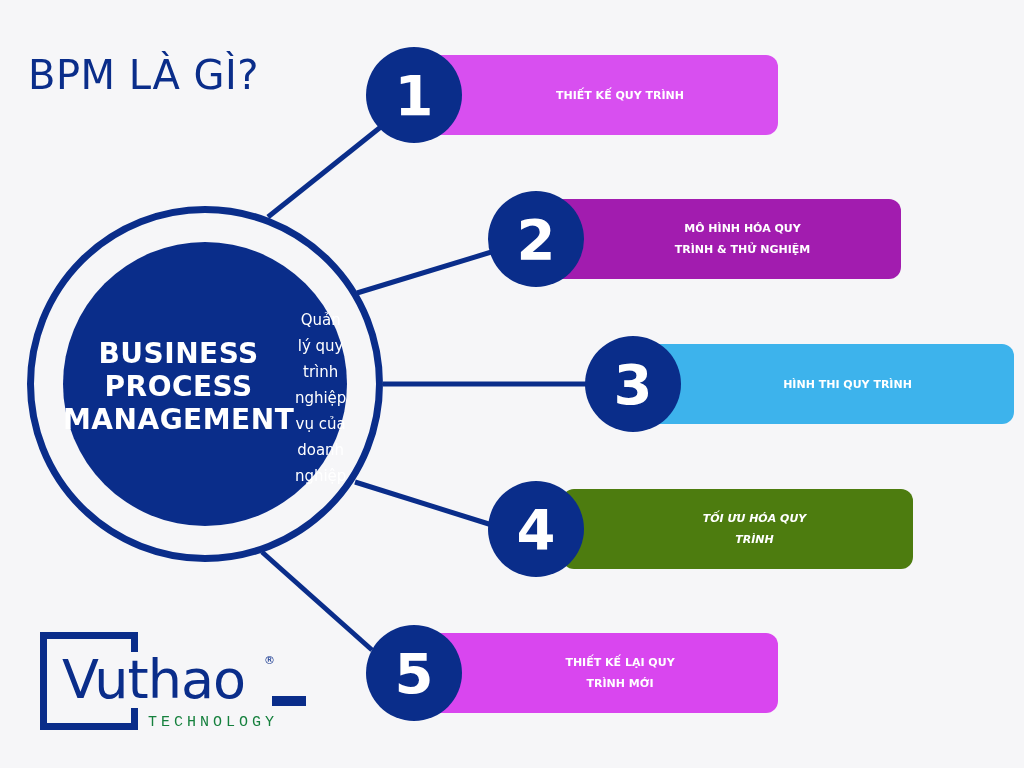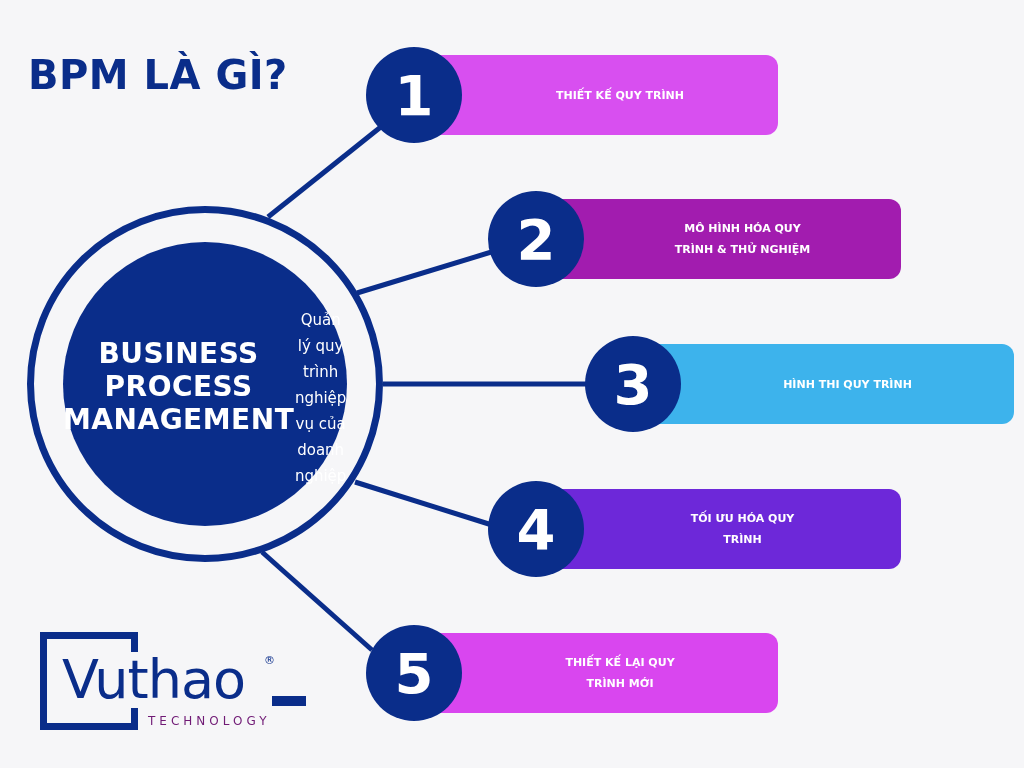--- a/index.html
+++ b/index.html
@@ -5,21 +5,21 @@
   html, body { margin: 0; padding: 0; }
   body {
     width: 1024px; height: 768px; overflow: hidden;
     background: #f6f6f8;
     font-family: "DejaVu Sans", sans-serif;
     position: relative;
   }
   .title {
     position: absolute; left: 28px; top: 52px;
     font-family: "DejaVu Sans", sans-serif;
-    font-weight: bold; font-size: 40px; letter-spacing: 0.5px;
+    font-weight: normal; font-size: 40px; letter-spacing: 0.5px;
     color: #0a2d8a;
   }
   svg.lines { position: absolute; left: 0; top: 0; }
   .ring {
     position: absolute;
     left: 27px; top: 206px; width: 356px; height: 356px;
     border-radius: 50%;
     border: 7px solid #0a2d8a;
     box-sizing: border-box;
     background: #f6f6f8;
@@ -85,21 +85,21 @@
     background: #f6f6f8; padding-right: 2px; line-height: 56px;
   }
   .logo-underscore {
     position: absolute; left: 232px; top: 64px; width: 34px; height: 10px; background: #0a2d8a;
   }
   .logo-reg {
     position: absolute; left: 224px; top: 22px; font-size: 11px; color: #0a2d8a;
   }
   .logo-tech {
     position: absolute; left: 108px; top: 82px;
-    font-size: 12px; letter-spacing: 4px; color: #701a75;
+    font-size: 15px; letter-spacing: 4px; color: #15803d; font-family: Liberation Mono, monospace;
   }
 </style>
 </head>
 <body>
 
 <div class="title">BPM LÀ GÌ?</div>
 
 <svg class="lines" width="1024" height="768">
   <line x1="268" y1="217" x2="392" y2="118" stroke="#0a2d8a" stroke-width="5"></line>
   <line x1="357" y1="293" x2="498" y2="250" stroke="#0a2d8a" stroke-width="5"></line>
@@ -140,21 +140,21 @@
 <div class="step" style="left:585px; top:344px; width:429px;">
   <div class="bar" style="left:62px; width:367px; background:#3db3ec; padding-left:34px;">
     <span>HÌNH THI QUY TRÌNH</span>
   </div>
   <div class="num" style="left:0;">
     <span>3</span>
   </div>
 </div>
 
 <div class="step" style="left:488px; top:489px; width:413px;">
-  <div class="bar" style="left:62px; width:351px; background:#6d28d9; padding-left:34px;">
+  <div class="bar" style="left:74px; width:351px; background:#4d7c0f; padding-left:34px;font-style:italic;">
     <span>TỐI ƯU HÓA QUY
 TRÌNH</span>
   </div>
   <div class="num" style="left:0;">
     <span>4</span>
   </div>
 </div>
 
 <div class="step" style="left:366px; top:633px; width:412px;">
   <div class="bar" style="left:62px; width:350px; background:#d946ef; padding-left:34px;">

